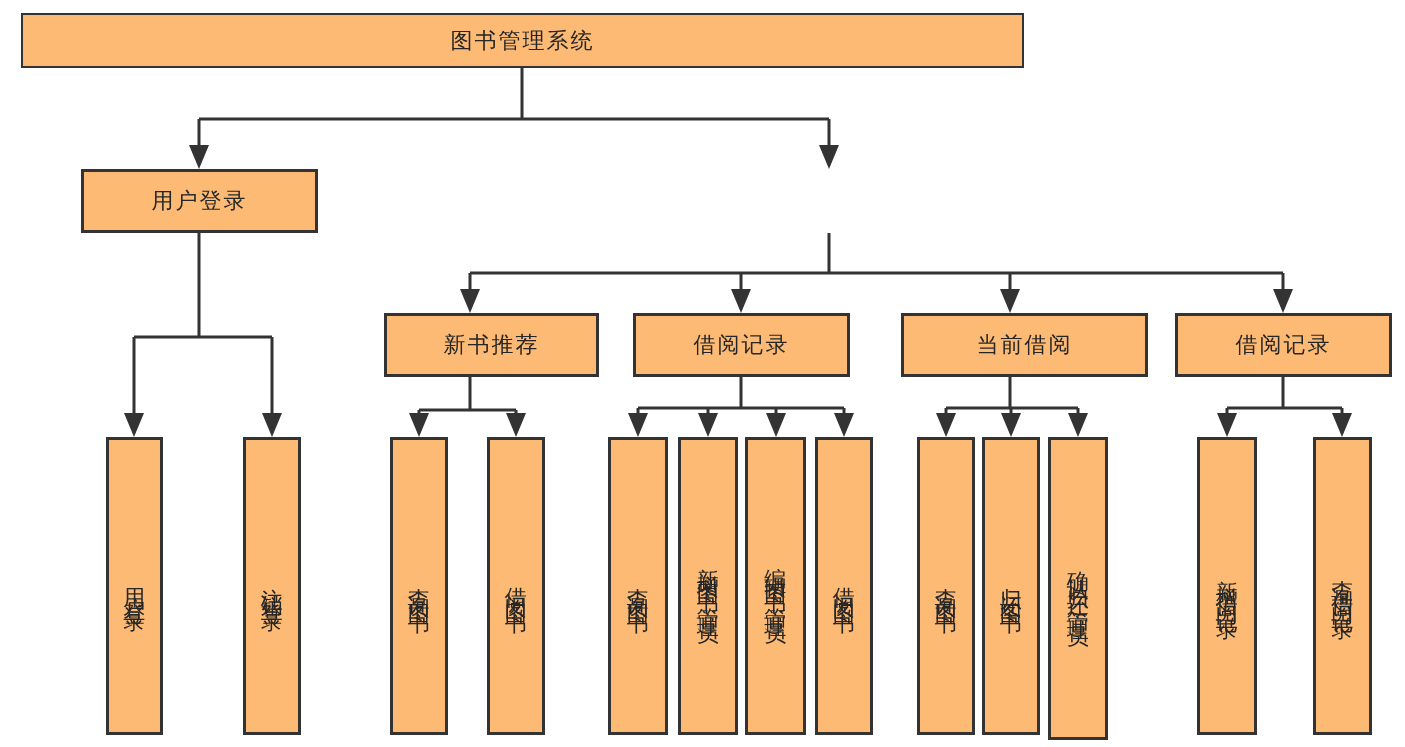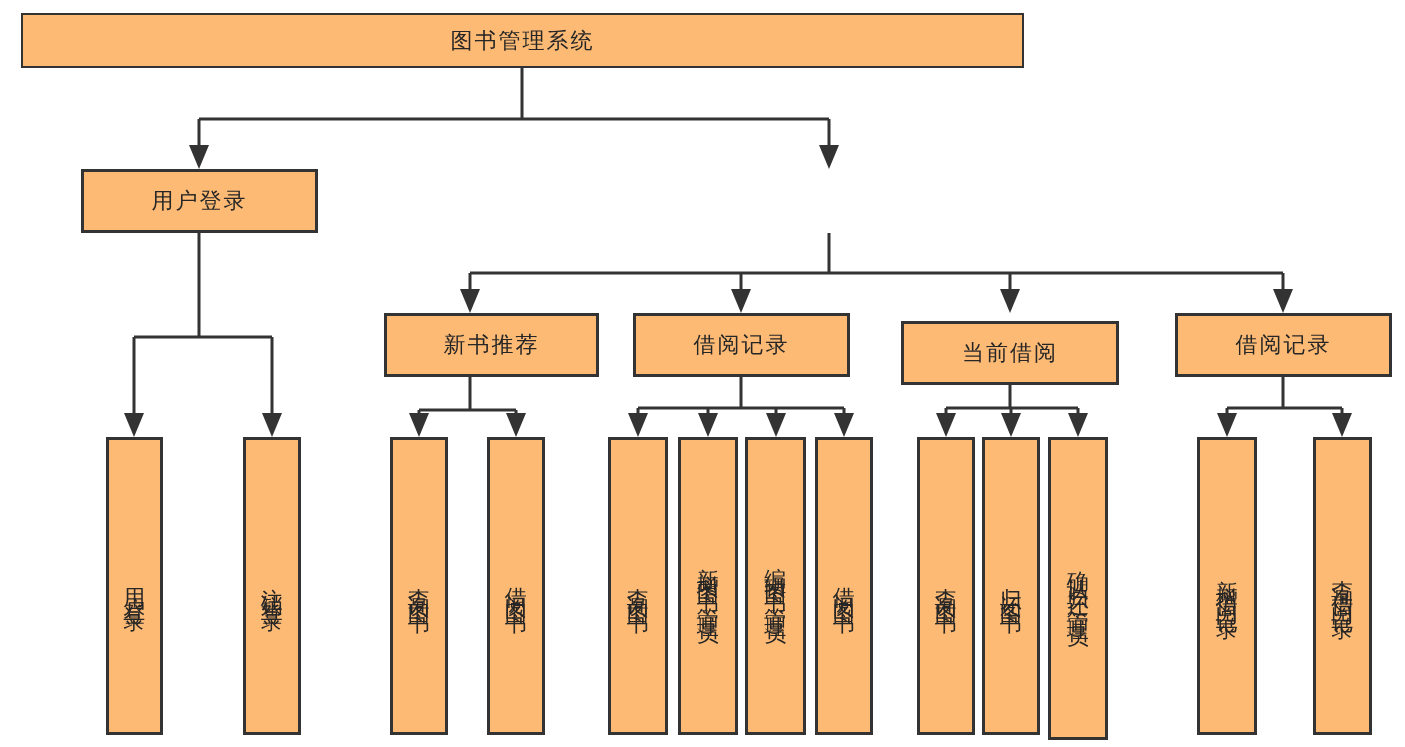--- a/index.html
+++ b/index.html
@@ -62,21 +62,21 @@
   }
 
   
   .n-root  { left: 21px;  top: 13px;  width: 1003px; height: 55px; }
   .n-l2-0  { left: 81px;  top: 169px; width: 237px;  height: 64px; }
   .n-l2-1  { left: 712px; top: 169px; width: 235px;  height: 64px; }
 
   
   .n-l3-0  { left: 363px; top: 313px; width: 215px; height: 64px; margin-left: 21px; }
   .n-l3-1  { left: 633px; top: 313px; width: 217px; height: 64px; }
-  .n-l3-2  { left: 901px; top: 321px; width: 218px; height: 64px; }
+  .n-l3-2  { left: 901px; top: 313px; width: 247px; height: 64px; }
   .n-l3-3  { left: 1175px; top: 313px; width: 217px; height: 64px; }
 
   
   .leaf { top: 437px; height: 298px; }
   .n-lf-0  { left: 106px;  width: 57px; }
   .n-lf-1  { left: 243px;  width: 58px; }
   .n-lf-2  { left: 390px;  width: 58px; }
   .n-lf-3  { left: 487px;  width: 58px; }
   .n-lf-4  { left: 608px;  width: 60px; }
   .n-lf-5  { left: 678px;  width: 60px; }

